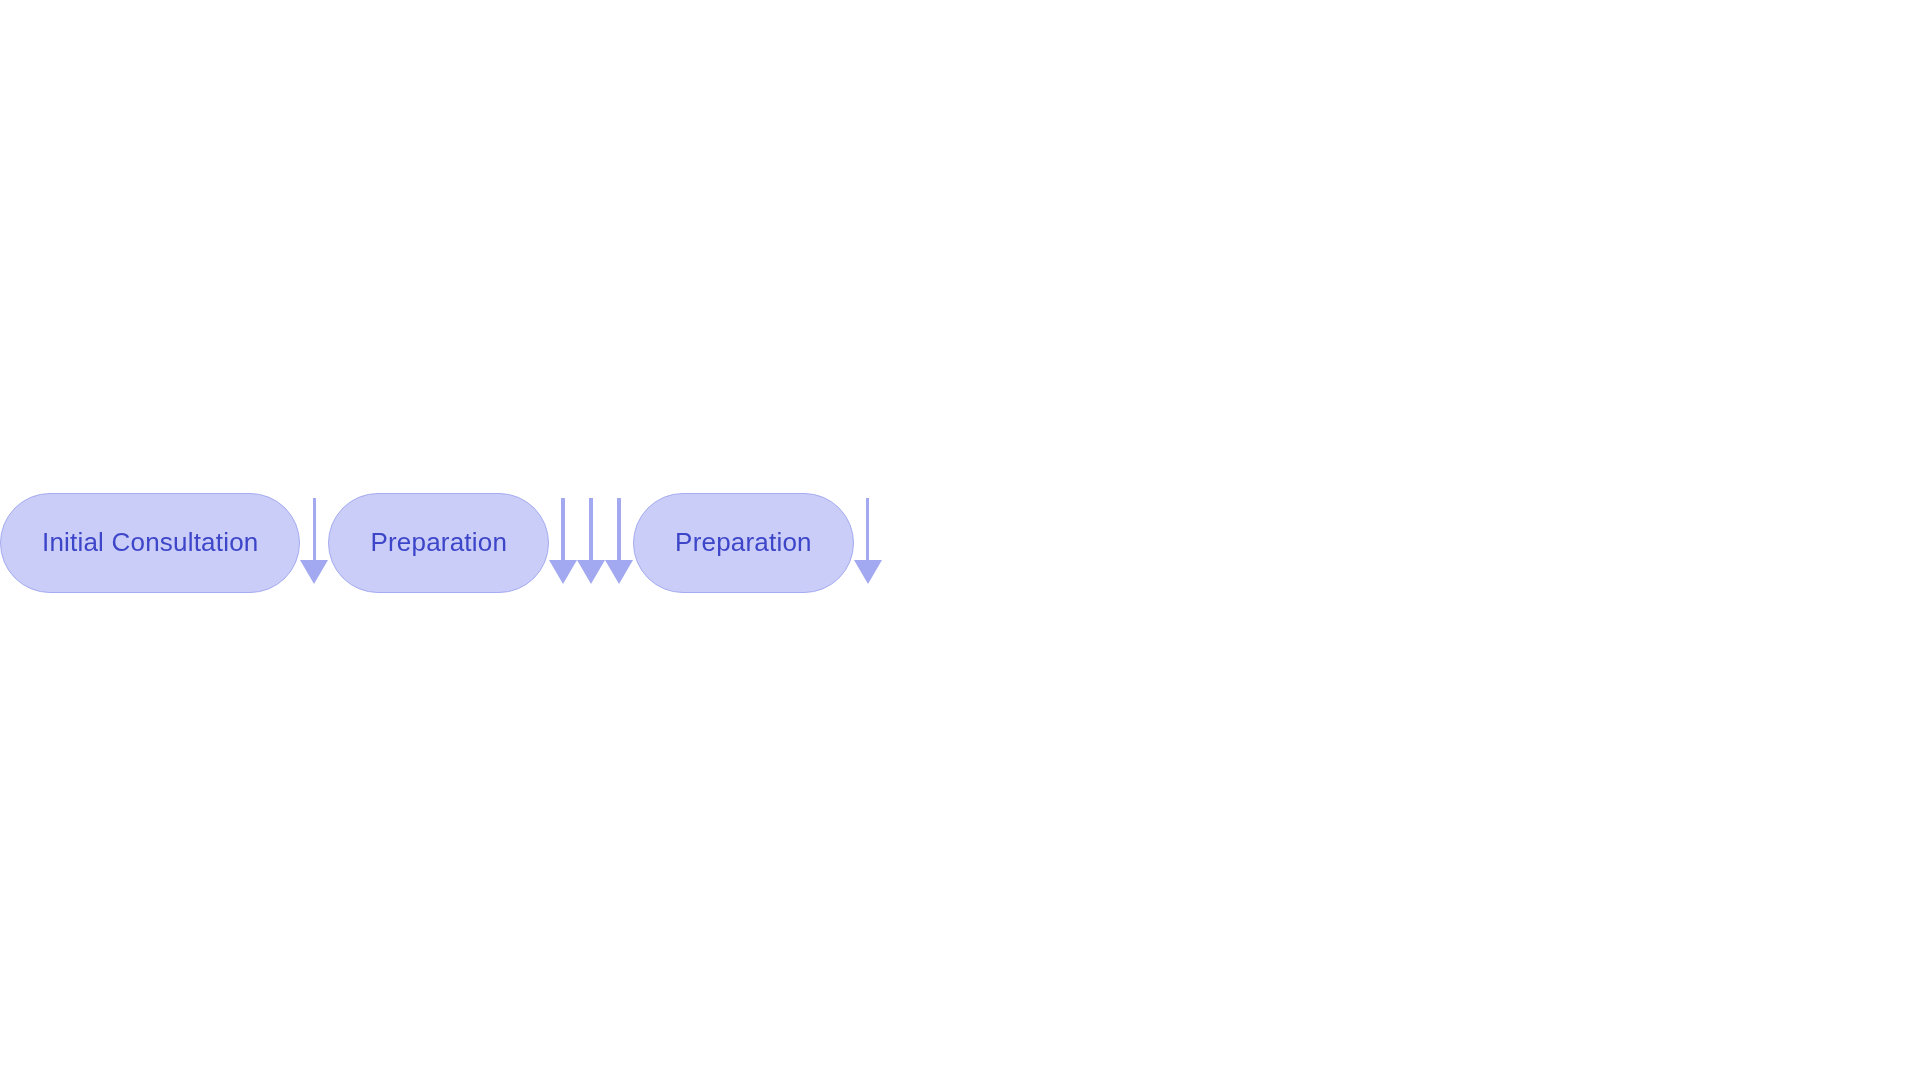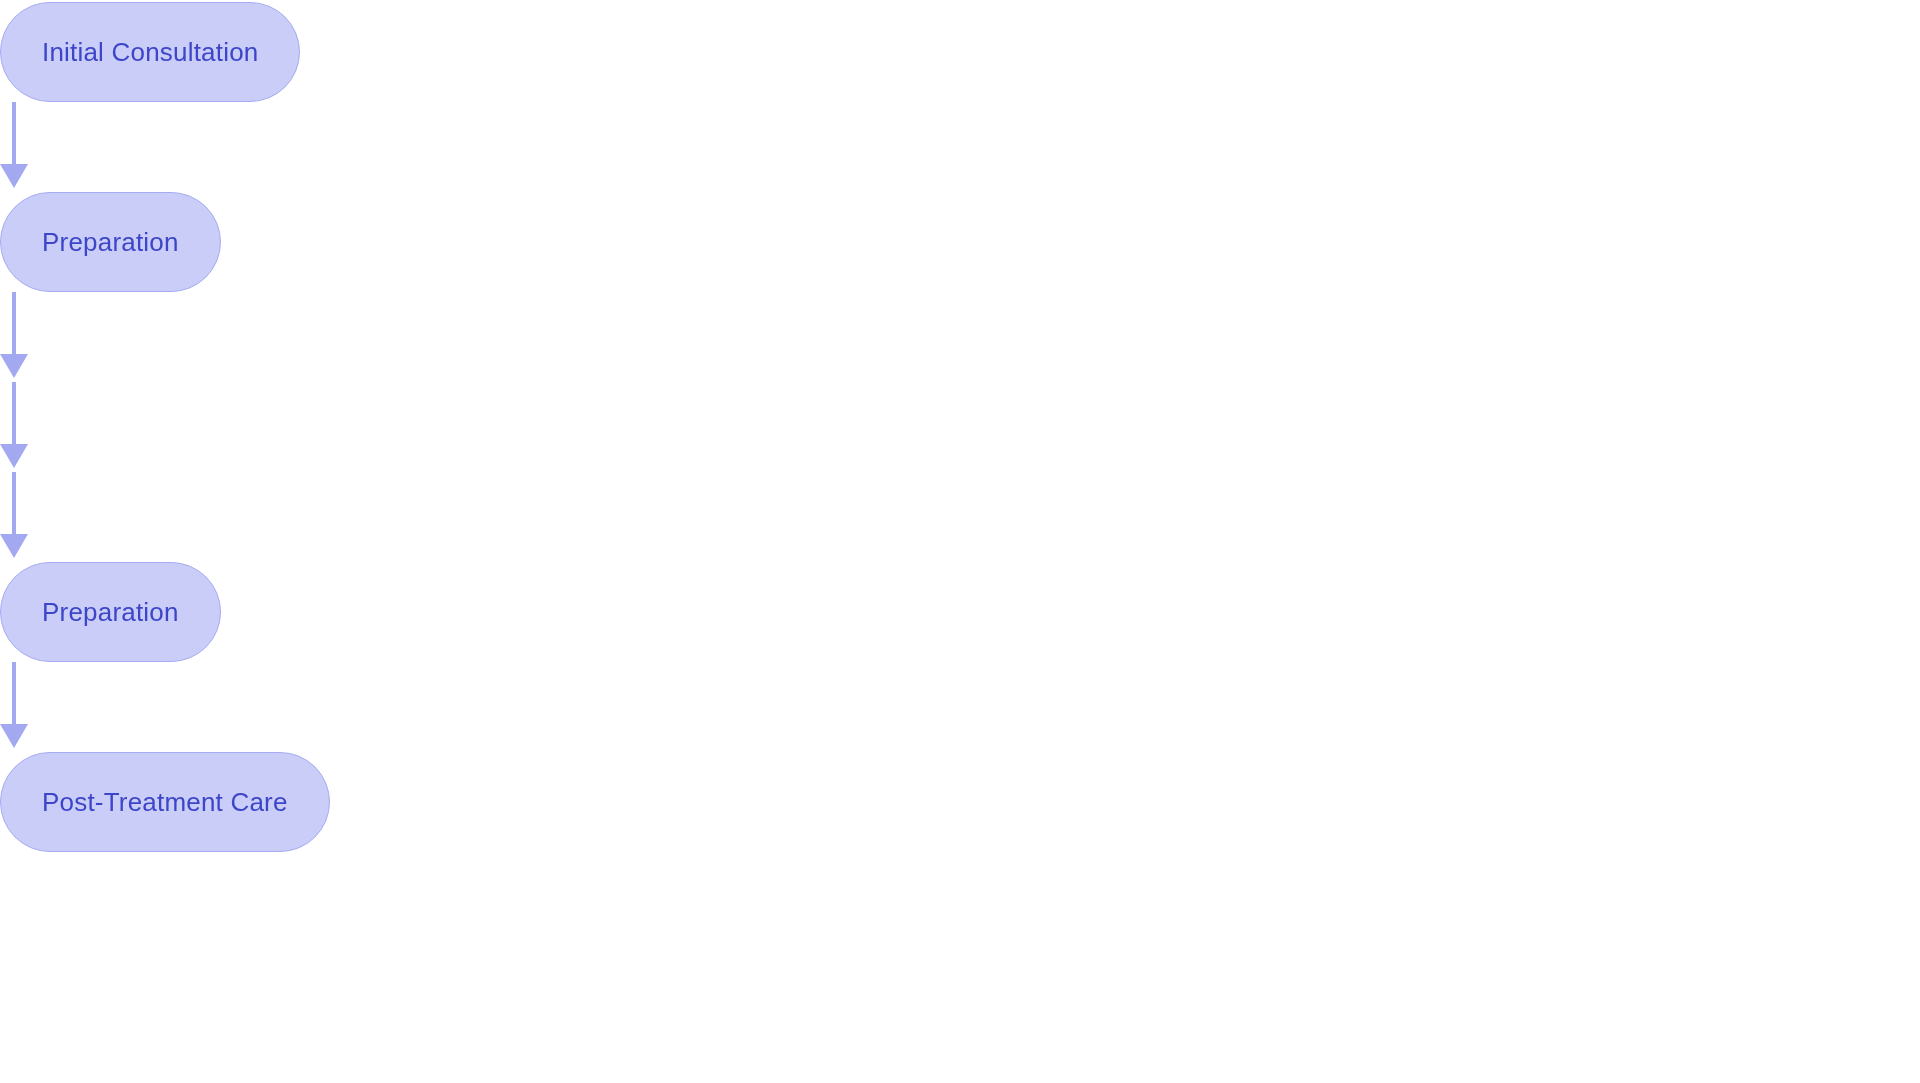--- a/index.html
+++ b/index.html
@@ -18,22 +18,21 @@
     width: 1920px;
     height: 1083px;
     background: var(--bg);
     font-family: "Liberation Sans", "DejaVu Sans", sans-serif;
     overflow: hidden;
   }
   .flowchart {
     width: 1920px;
     height: 1083px;
     display: flex;
-    flex-direction: column;
-    align-items: flex-start;
+    align-items: center;
     padding-top: 2px;
   }
   .node {
     height: 100px;
     min-height: 100px;
     border-radius: 52px;
     background: var(--node-fill);
     border: 1.5px solid var(--node-border);
     color: var(--node-text);
     font-size: 26px;
@@ -98,15 +97,14 @@
     <div class="arrow-head"></div>
   </div>
 
   <div class="node">Preparation</div>
 
   <div class="connector">
     <div class="arrow-line"></div>
     <div class="arrow-head"></div>
   </div>
 
-  <div class="node">Post-Treatment Care</div>
 
 </div>
 
 </body></html>

